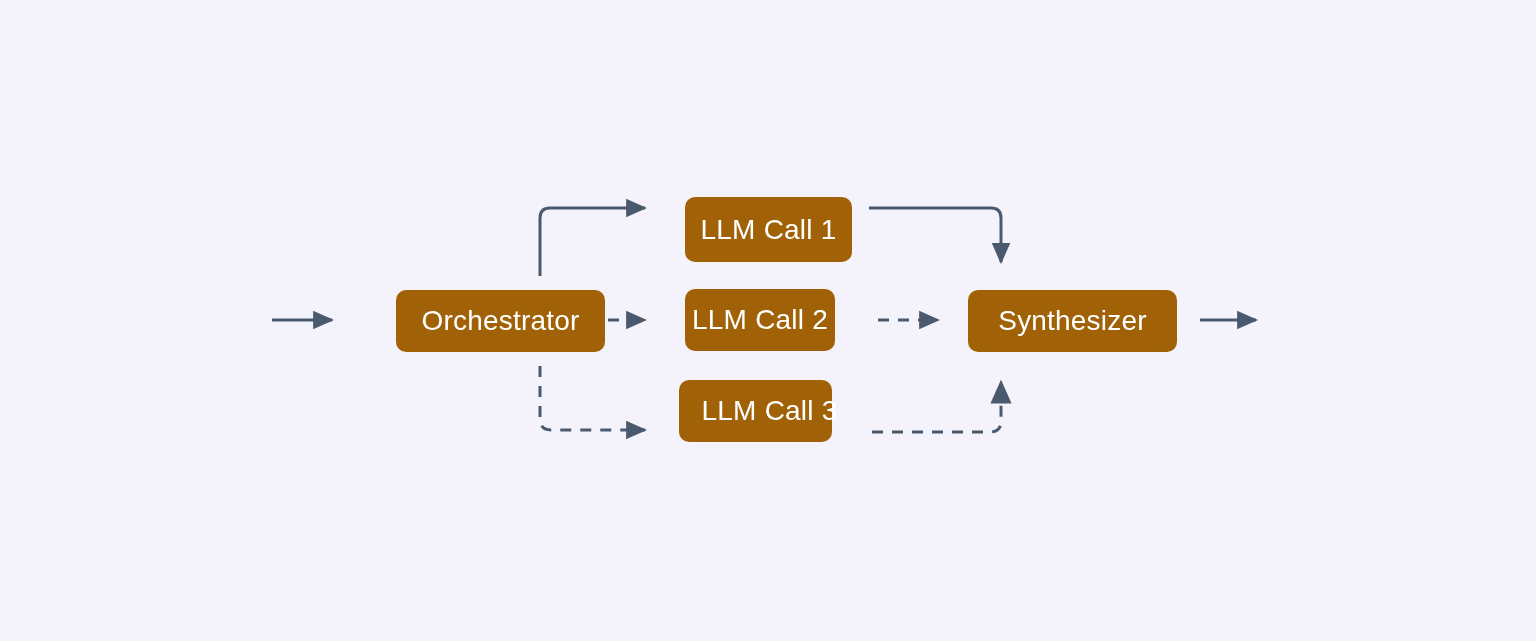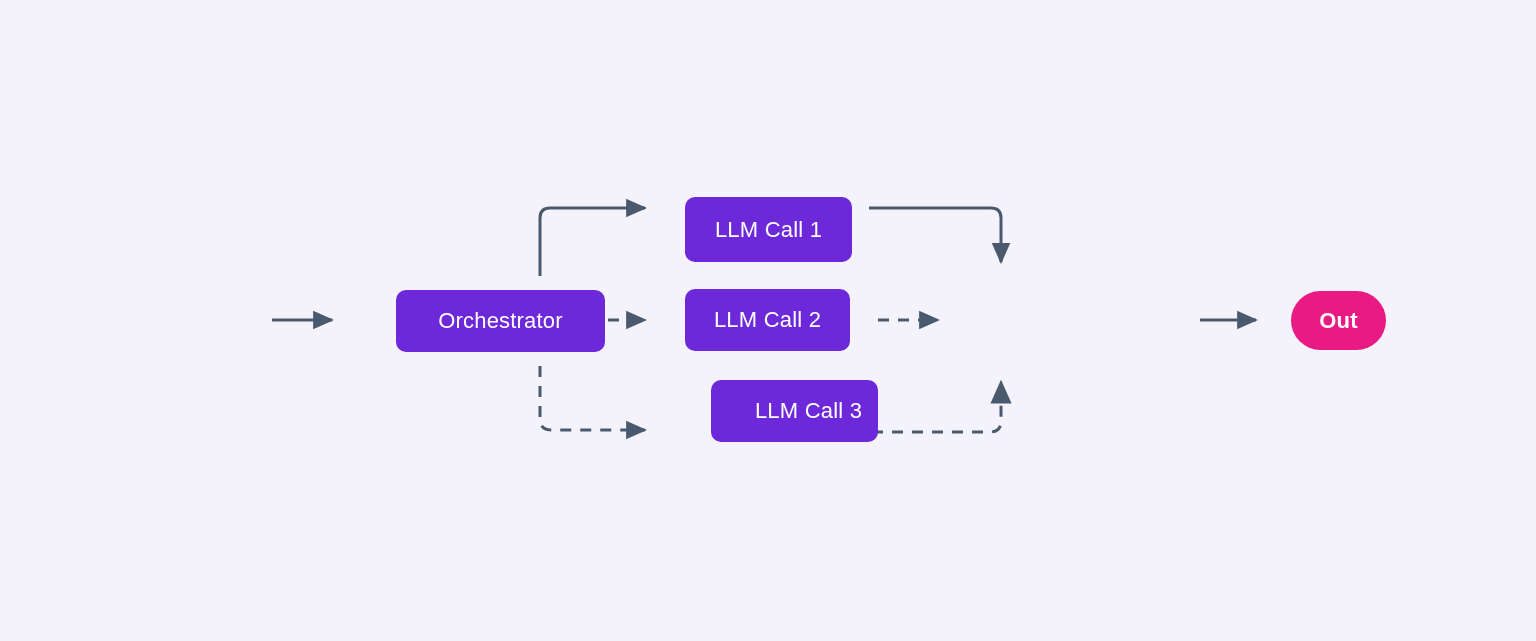--- a/index.html
+++ b/index.html
@@ -36,30 +36,30 @@
     white-space: nowrap;
     letter-spacing: 0.2px;
   }
   .node-pill {
     background: #ea1a84;
     border-radius: 999px;
     font-size: 22px;
     font-weight: 600;
   }
   .node-box {
-    background: #6d28d9;
+    background: #a16207;
     border-radius: 10px;
-    font-size: 22px;
+    font-size: 28px;
     font-weight: 500;
   }
   #node-in       { left: 150px; top: 291px; width: 95px;  height: 59px; }
   #node-orch     { left: 360px; top: 290px; width: 209px; height: 62px; margin-left: 36px; }
   #node-llm1     { left: 685px; top: 197px; width: 167px; height: 65px; }
-  #node-llm2     { left: 685px; top: 289px; width: 165px; height: 62px; }
-  #node-llm3     { left: 711px; top: 380px; width: 167px; height: 62px; padding-left: 28px; }
+  #node-llm2     { left: 685px; top: 289px; width: 150px; height: 62px; }
+  #node-llm3     { left: 679px; top: 380px; width: 153px; height: 62px; padding-left: 28px; }
   #node-synth    { left: 968px; top: 290px; width: 209px; height: 62px; }
   #node-out      { left: 1291px; top: 291px; width: 95px; height: 59px; }
 </style>
 </head>
 <body>
 
 <div id="diagram-root">
 
   <svg id="edge-layer" viewBox="0 0 1536 641" width="1536" height="641" xmlns="http://www.w3.org/2000/svg">
     <defs>
@@ -93,16 +93,16 @@
 
 
   <div class="node node-box" id="node-orch">Orchestrator</div>
 
   <div class="node node-box" id="node-llm1">LLM Call 1</div>
 
   <div class="node node-box" id="node-llm2">LLM Call 2</div>
 
   <div class="node node-box" id="node-llm3">LLM Call 3</div>
 
+  <div class="node node-box" id="node-synth">Synthesizer</div>
 
-  <div class="node node-pill" id="node-out">Out</div>
 
 </div>
 
 </body></html>

